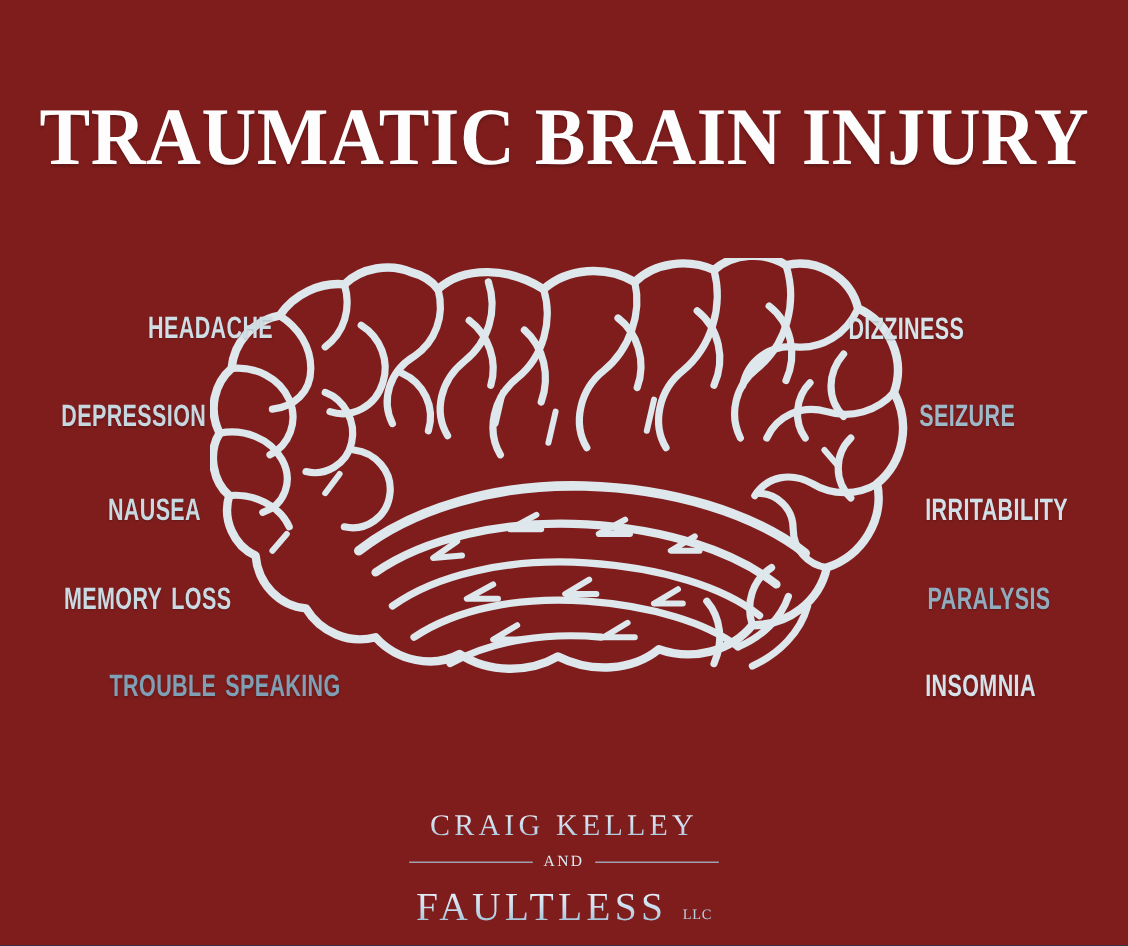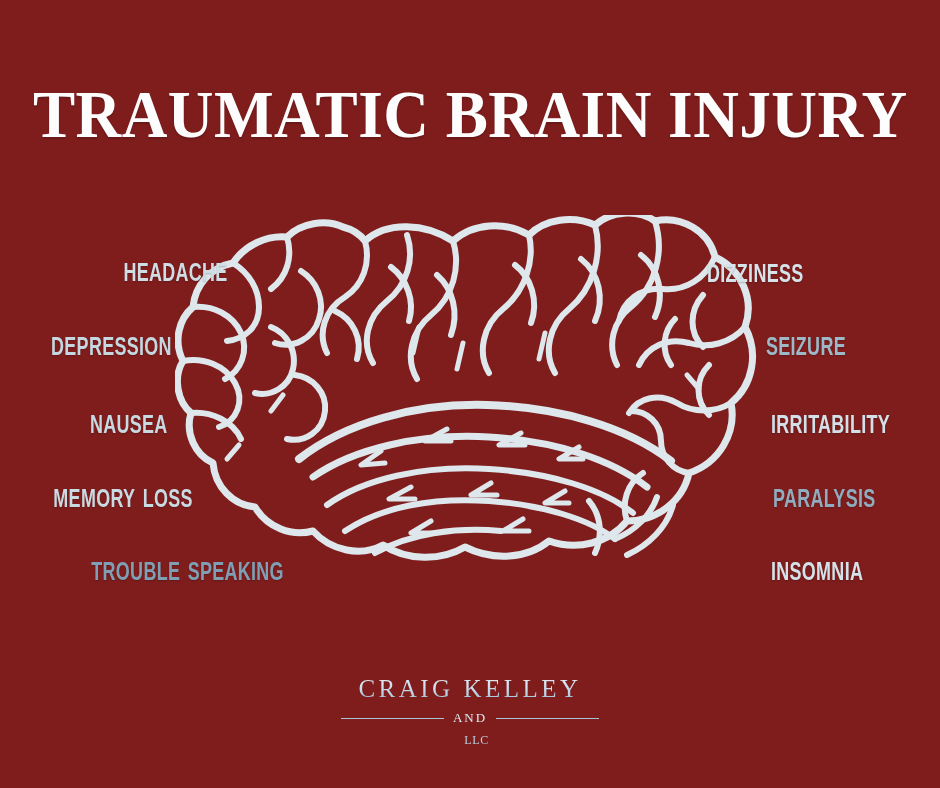--- a/index.html
+++ b/index.html
@@ -80,21 +80,21 @@
     background: linear-gradient(180deg, #eef5f9 0%, #cadced 48%, #8fb4cb 100%);
     -webkit-background-clip: text;
     background-clip: text;
     color: transparent;
   }
   #logo-midrow {
     display: flex;
     align-items: center;
     justify-content: center;
     gap: 9px;
-    margin: 5px auto 6px auto;
+    margin: 5px auto 14px auto;
     width: 258px;
   }
   .logo-rule {
     flex: 1 1 auto;
     height: 1px;
     background: #a9c4d6;
   }
   #logo-and {
     font-size: 13px;
     letter-spacing: 2px;
@@ -224,17 +224,18 @@
     </div>
 
   <div id="logo">
     <div id="logo-line1">CRAIG KELLEY</div>
     <div id="logo-midrow">
       <span class="logo-rule"></span>
       <span id="logo-and">AND</span>
       <span class="logo-rule"></span>
     </div>
     <div id="logo-line2wrap">
+      <span id="logo-line2">FAULTLESS</span>
       <span id="logo-llc">LLC</span>
     </div>
   </div>
 
 </div>
 
 </body></html>

